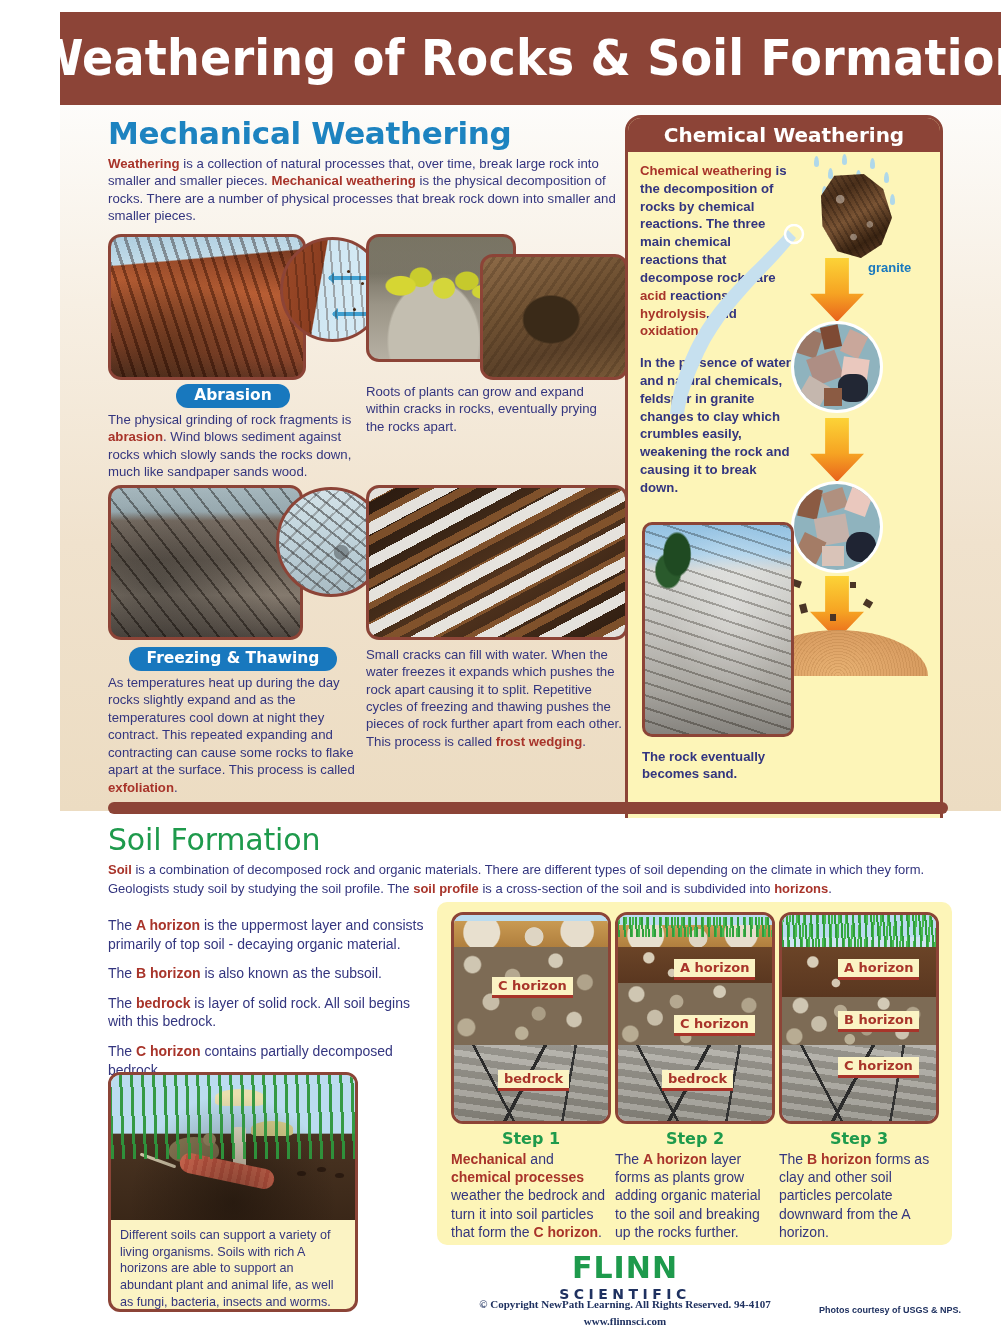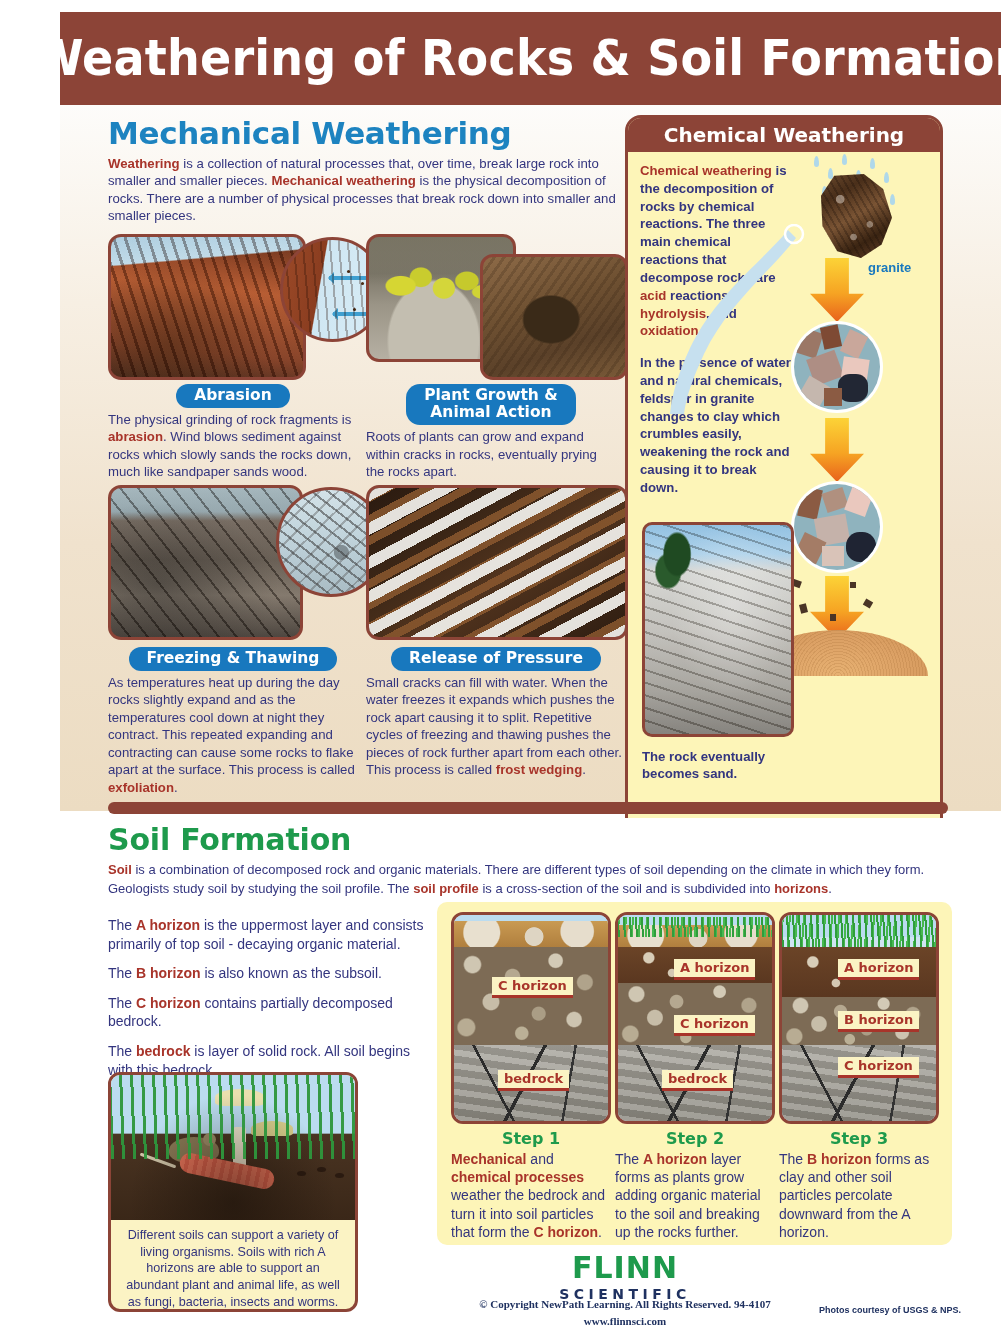--- a/index.html
+++ b/index.html
@@ -313,21 +313,21 @@
     position: absolute;
     left: 60px; top: 818px;
     width: 941px; height: 514px;
     background: #ffffff;
   }
   .soil-heading {
     position: absolute;
     left: 48px; top: 4px;
     color: #1E9A4C;
     font-size: 30px;
-    font-weight: bold;
+    font-weight: normal;
     font-family: "DejaVu Sans", sans-serif;
     letter-spacing: -0.2px;
   }
   .soil-intro {
     position: absolute;
     left: 48px; top: 42px;
     width: 852px;
     color: #33357F;
     font-size: 13.4px;
     line-height: 1.42;
@@ -480,21 +480,20 @@
   .mushroom-cap2 { position:absolute; left:140px; top:46px; width:42px; height:15px; background:#D8CE8C; border-radius:50% 50% 18% 18%; }
   .mouse { position:absolute; left:58px; top:62px; width:50px; height:26px; background:#8a7a56; border-radius:50% 50% 40% 40%; }
   .mouse-ear { position:absolute; left:92px; top:58px; width:13px; height:13px; background:#9d8d68; border-radius:50%; }
   .mouse-tail { position:absolute; left:28px; top:84px; width:38px; height:3px; background:#cfc4a8; border-radius:2px; transform: rotate(20deg); }
   .ant { position:absolute; width:9px; height:5px; background:#2a1a10; border-radius:50%; }
   .org-caption {
     padding: 7px 9px;
     color: #33357F;
     font-size: 12.6px;
     line-height: 1.33;
-    text-align: center;
   }
 
   
   .flinn-logo {
     position: absolute;
     left: 455px; top: 435px;
     width: 220px;
     text-align: center;
   }
   .flinn-word {
@@ -568,46 +567,40 @@
       <div style="position:relative;height:96px;">
         <div style="position:absolute;left:0;top:0;width:250px;">
           <div class="cap-wrap">
             <span class="cap-badge">Abrasion</span>
           </div>
           <div class="body-text cap-body">
             <span>The physical grinding of rock fragments is </span><span class="hl">abrasion</span><span>. Wind blows sediment against rocks which slowly sands the rocks down, much like sandpaper sands wood.</span>
           </div>
         </div>
         <div style="position:absolute;left:258px;top:0;width:250px;">
-          <div class="cap-wrap">
-            <span class="cap-badge"><span>Plant Growth &amp;</span><br><span>Animal Action</span></span>
-          </div>
           <div class="body-text cap-body">Roots of plants can grow and expand within cracks in rocks, eventually prying the rocks apart.</div>
         </div>
       </div>
 
       <div class="photo-row" style="height:155px;">
         <div class="photo img-grayrock" style="left:0;top:0;width:195px;height:155px;"></div>
         <div class="photo-circ img-flake" style="left:168px;top:2px;width:110px;height:110px;"></div>
         <div class="photo img-snowrock" style="left:258px;top:0;width:262px;height:155px;"></div>
       </div>
 
       <div style="position:relative;height:130px;margin-top:3px;">
         <div style="position:absolute;left:0;top:0;width:250px;">
           <div class="cap-wrap">
             <span class="cap-badge">Freezing &amp; Thawing</span>
           </div>
           <div class="body-text cap-body">
             <span>As temperatures heat up during the day rocks slightly expand and as the temperatures cool down at night they contract. This repeated expanding and contracting can cause some rocks to flake apart at the surface. This process is called </span><span class="hl">exfoliation</span><span>.</span>
           </div>
         </div>
         <div style="position:absolute;left:258px;top:0;width:260px;">
-          <div class="cap-wrap">
-            <span class="cap-badge">Release of Pressure</span>
-          </div>
           <div class="body-text cap-body">
             <span>Small cracks can fill with water. When the water freezes it expands which pushes the rock apart causing it to split. Repetitive cycles of freezing and thawing pushes the pieces of rock further apart from each other. This process is called </span><span class="hl">frost wedging</span><span>.</span>
           </div>
         </div>
       </div>
     </div>
 
     <div class="chem-panel">
       <div class="chem-header">Chemical Weathering</div>
       <div class="chem-body">
@@ -685,22 +678,22 @@
   <div class="soil-section">
     <div class="soil-heading">Soil Formation</div>
 
     <div class="soil-intro">
       <b>Soil</b><span> is a combination of decomposed rock and organic materials. There are different types of soil depending on the climate in which they form.  Geologists study soil by studying the soil profile. The </span><b>soil profile</b><span> is a cross-section of the soil and is subdivided into </span><b>horizons</b><span>.</span>
     </div>
 
     <div class="horizon-list">
       <p><span>The </span><b>A horizon</b><span> is the uppermost layer and consists primarily of top soil - decaying organic material.</span></p>
       <p><span>The </span><b>B horizon</b><span> is also known as the subsoil.</span></p>
+      <p><span>The </span><b>bedrock</b><span> is layer of solid rock. All soil begins with this bedrock.</span></p>
       <p><span>The </span><b>C horizon</b><span> contains partially decomposed bedrock.</span></p>
-      <p><span>The </span><b>bedrock</b><span> is layer of solid rock. All soil begins with this bedrock.</span></p>
     </div>
 
     <div class="steps-panel">
 
       <div class="step-col" style="left:14px;top:10px;">
         <div class="step-img">
           <div class="sky"></div>
           <div class="surface" style="top:6px;height:26px;"></div>
           <div class="c-layer" style="top:32px;height:98px;"></div>
           <div class="bedrock-layer" style="height:76px;"></div>

